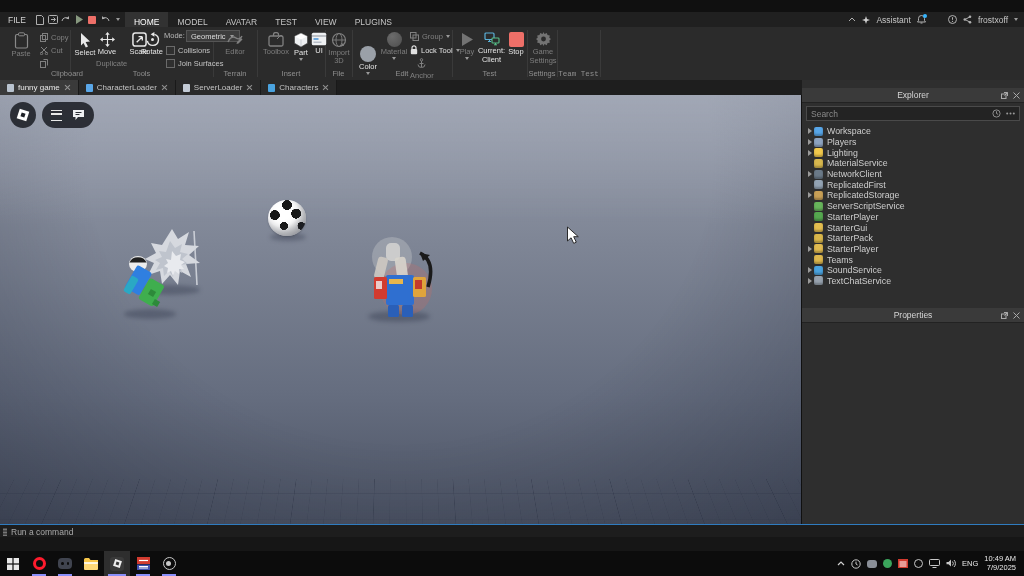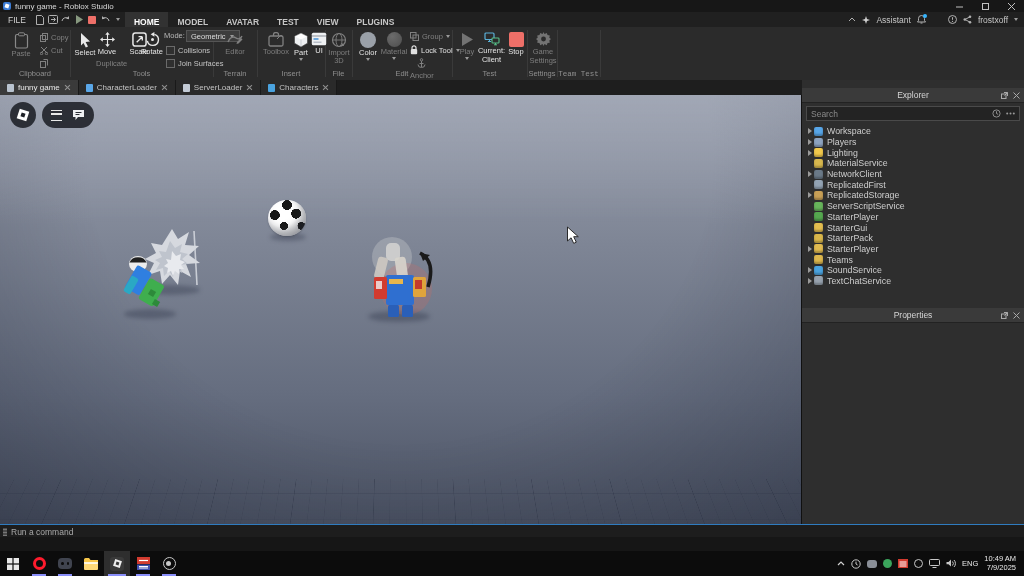--- a/index.html
+++ b/index.html
@@ -9,21 +9,21 @@
   
   .titlebar{left:0;top:0;width:1024px;height:12px;background:#171717;display:flex;align-items:center;}
   .title-text{font-size:8px;color:#d8d8d8;margin-left:4px;}
   .applogo{width:8px;height:8px;margin-left:3px;border-radius:2px;background:#3a7bd5;position:relative;}
   .applogo:before{content:"";position:absolute;left:2px;top:2px;width:4px;height:4px;background:#fff;transform:rotate(18deg);}
   .winbtn{width:26px;height:12px;display:flex;align-items:center;justify-content:center;color:#c0c0c0;font-size:8px;}
   
   .menubar{left:0;top:12px;width:1024px;height:15px;background:#202020;display:flex;align-items:stretch;font-size:8.5px;}
   .menu-file{padding:0 8px;display:flex;align-items:center;color:#d0d0d0;}
   .qicon{width:13px;display:flex;align-items:center;justify-content:center;}
-  .menu-tab{padding:10px 9px;display:flex;align-items:center;color:#c6c6c6;font-weight:bold;}
+  .menu-tab{padding:10px 9px;display:flex;align-items:center;color:#c6c6c6;}
   .menu-tab.active{background:#323232;color:#fff;box-shadow:inset 0 -2px 0 #35b5ff;}
   .menu-right{margin-left:auto;display:flex;align-items:center;gap:6px;padding-right:6px;color:#c6c6c6;}
   
   .ribbon{left:0;top:27px;width:1024px;height:53px;background:#2b2b2b;border-bottom:1px solid #1c1c1c;}
   .rsep{position:absolute;top:3px;bottom:3px;width:1px;background:#3a3a3a;}
   .rgrouplabel{position:absolute;bottom:2px;font-size:7.5px;color:#8f8f8f;text-align:center;}
   .rbtn{position:absolute;display:flex;flex-direction:column;align-items:center;gap:1px;font-size:7.5px;line-height:8px;text-align:center;}
   .rbtn .lab{color:#e4e4e4;}
   .rbtn.dis .lab{color:#7e7e7e;}
   .rsm{position:absolute;display:flex;align-items:center;gap:3px;font-size:7.5px;color:#808080;}
@@ -91,41 +91,20 @@
   .tray{margin-left:auto;display:flex;align-items:center;gap:6px;padding-right:4px;}
   .timeblock{font-size:7.5px;color:#e8e8e8;text-align:right;line-height:8.5px;padding-right:4px;}
   .lang{font-size:7.5px;color:#e8e8e8;}
   svg{display:block;}
 </style>
 </head>
 <body>
 
 <div class="screen">
 
-  <div class="abs titlebar">
-    <span class="applogo"></span>
-    <span class="title-text">funny game - Roblox Studio</span>
-    <span style="margin-left:auto;display:flex;">
-      <span class="winbtn">
-          <svg width="7" height="7" viewBox="0 0 7 7">
-            <path d="M0 4h7" stroke="#c0c0c0"></path>
-          </svg>
-        </span>
-      <span class="winbtn">
-          <svg width="7" height="7" viewBox="0 0 7 7">
-            <rect x="0.5" y="0.5" width="6" height="6" fill="none" stroke="#c0c0c0"></rect>
-          </svg>
-        </span>
-      <span class="winbtn">
-          <svg width="7" height="7" viewBox="0 0 7 7">
-            <path d="M0 0l7 7M7 0l-7 7" stroke="#c0c0c0"></path>
-          </svg>
-        </span>
-    </span>
-  </div>
 
   <div class="abs menubar">
     <span class="menu-file">FILE</span>
     <span class="qicon">
         <svg width="8" height="10" viewBox="0 0 8 10">
           <path d="M0.5 0.5h5l2 2v7h-7z" fill="none" stroke="#b0b0b0"></path>
         </svg>
       </span>
     <span class="qicon">
         <svg width="10" height="9" viewBox="0 0 10 9">
@@ -237,21 +216,21 @@
         </svg>
         <span>Cut</span>
       </div>
     <div class="rsm" style="left:40px;top:32px;gap:48px;">
         <svg width="8" height="9" viewBox="0 0 8 9">
           <rect x="0.5" y="2.5" width="5" height="6" fill="none" stroke="#808080"></rect>
           <path d="M3.5 0.5h4v6" fill="none" stroke="#808080"></path>
         </svg>
         <span>Duplicate</span>
       </div>
-    <div class="rgrouplabel" style="left:0px;width:70px;">Clipboard</div>
+    <div class="rgrouplabel" style="left:0px;width:70px;padding-left:32px;">Clipboard</div>
 
     <div class="rbtn" style="left:74px;top:5px;width:22px;">
       <span>
           <svg width="14" height="16" viewBox="0 0 14 16">
             <path d="M3 1l9 8.5-4.4.4L10 14.5 7.8 15.6 5.5 11 3 13.6z" fill="#e8e8e8"></path>
           </svg>
         </span>
       <span class="lab">Select</span>
     </div>
     <div class="rbtn" style="left:96px;top:5px;width:22px;">
@@ -350,21 +329,21 @@
             <circle cx="8" cy="8" r="6.5" fill="none" stroke="#808080" stroke-width="1.2"></circle>
             <ellipse cx="8" cy="8" rx="3" ry="6.5" fill="none" stroke="#808080" stroke-width="0.9"></ellipse>
             <path d="M1.8 8h12.4" stroke="#808080" stroke-width="0.9"></path>
             <path d="M12 11l-3 3h4z" fill="#808080"></path>
           </svg>
         </span>
       <span class="lab" style="white-space:pre-line;">Import 3D</span>
     </div>
     <div class="rgrouplabel" style="left:325px;width:27px;">File</div>
 
-    <div class="rbtn" style="left:356px;top:5px;width:24px;">
+    <div class="rbtn" style="left:356px;top:19px;width:24px;">
       <span class="colorcirc"></span>
       <span class="lab">Color</span>
       <span class="caret"></span>
     </div>
     <div class="rbtn dis" style="left:381px;top:5px;width:26px;">
       <span class="matcirc"></span>
       <span class="lab">Material</span>
       <span class="caret"></span>
     </div>
     <div class="rsm" style="left:410px;top:5px;">

